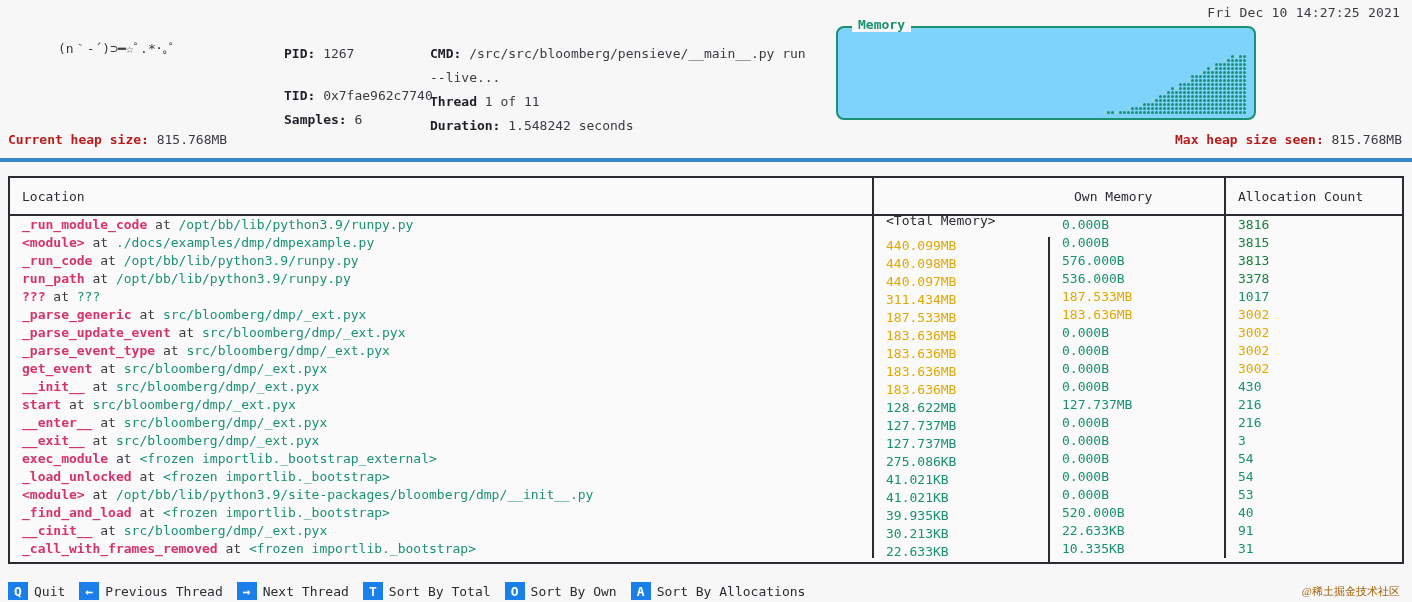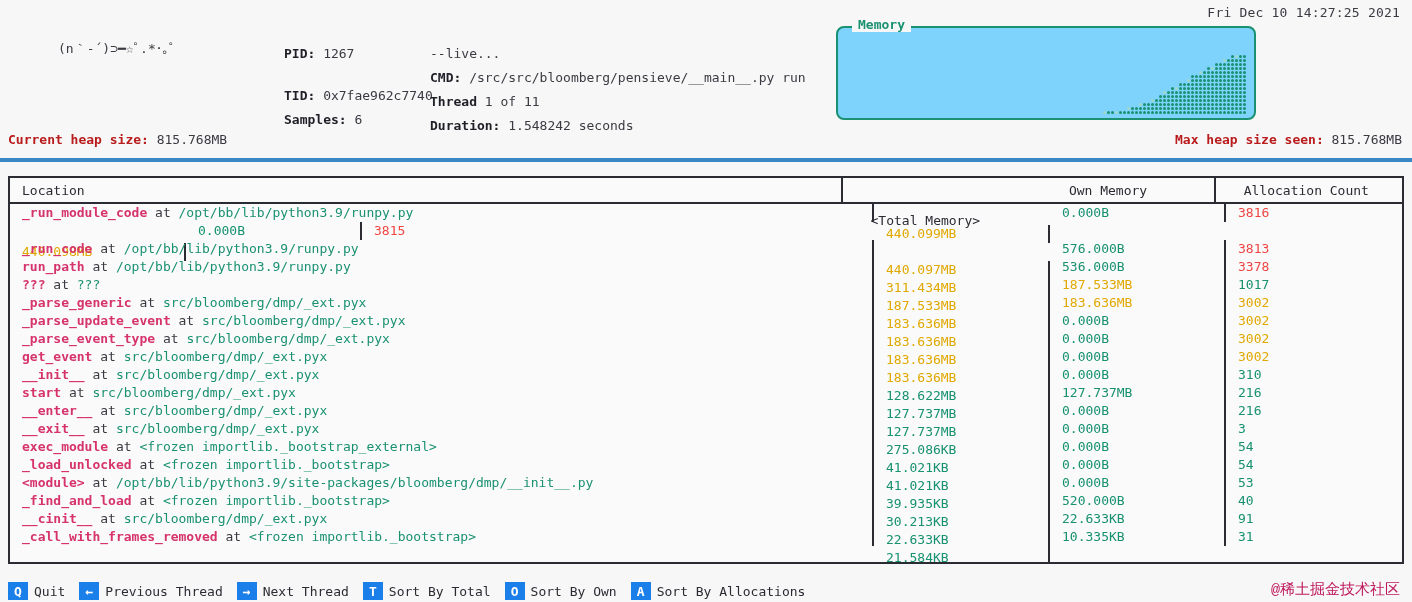--- a/index.html
+++ b/index.html
@@ -65,21 +65,21 @@
   }
 
   
   .tablewrap {
     position:absolute; top:176px; left:8px;
     width:1396px; height:388px;
     border:2px solid #2b2b33;
     background:#fafafa;
     overflow:hidden;
   }
-  .thead { display:flex; height:26px; border-bottom:2px solid #2b2b33;gap:16px; }
+  .thead { display:flex; height:38px; border-bottom:2px solid #2b2b33; }
   .th {
     display:flex; align-items:center;
     padding:0 12px;
     font-size:13px; color:#2b2b33;
     border-right:2px solid #2b2b33;
   }
   .th:last-child { border-right:none; }
   .c-loc   { width:864px; }
   .c-total { width:176px;margin-top:42px; }
   .c-own   { width:176px;padding-left:24px; }
@@ -94,41 +94,41 @@
     height:18px;
   }
   .td:last-child { border-right:none; }
 
   .fn   { color:#d6336c; font-weight:bold; }
   .at   { color:#3a3a42; }
   .path { color:#1a9171; }
 
   .v-green  { color:#17916f; }
   .v-yellow { color:#e0a800; }
-  .v-red    { color:#ef4444; }
+  .v-red    { color:#15803d; }
 
   
   .footer {
     position:absolute; bottom:0; left:0;
     height:22px; display:flex; align-items:center;
     padding-left:8px;
   }
   .key {
     display:inline-flex; align-items:center; justify-content:center;
     min-width:20px; height:18px; padding:0 4px;
     background:#1a7fe8; color:#ffffff;
     font-size:13px; font-weight:bold;
     margin-right:6px;
   }
   .keylabel { color:#2b2b33; font-size:13px; margin-right:14px; }
 
   .watermark {
     position:absolute; right:12px; bottom:3px;
-    color:#be185d; font-size:15px;
-    font-family:Liberation Mono, monospace;
+    color:#a16207; font-size:11px;
+    font-family:Liberation Serif, serif;
   }
 </style>
 </head>
 <body>
 
 <div class="screen">
 
   <div class="datetime">Fri Dec 10 14:27:25 2021</div>
 
   <div class="header">
@@ -144,25 +144,25 @@
         <span>0x7fae962c7740</span>
       </div>
       <div class="kv">
         <b>Samples:</b>
         <span>6</span>
       </div>
     </div>
 
     <div class="col-cmd">
       <div class="kv cmd-line">
-        <span>--live...</span>
-      </div>
-      <div class="kv cmd-line">
         <b>CMD:</b>
         <span>/src/src/bloomberg/pensieve/__main__.py run</span>
+      </div>
+      <div class="kv cmd-line">
+        <span>--live...</span>
       </div>
       <div class="kv">
         <b>Thread</b>
         <span>1 of 11</span>
       </div>
       <div class="kv">
         <b>Duration:</b>
         <span>1.548242 seconds</span>
       </div>
     </div>
@@ -531,20 +531,21 @@
       <div class="th c-alloc">Allocation Count</div>
     </div>
     <div class="tbody" id="tbody">
         <div class="trow">
           <div class="td c-loc"><span class="fn">_run_module_code</span><span class="at"> at </span><span class="path">/opt/bb/lib/python3.9/runpy.py</span></div>
           <div class="td c-total v-yellow">440.099MB</div>
           <div class="td c-own v-green">0.000B</div>
           <div class="td c-alloc v-red">3816</div>
         </div>
         <div class="trow">
+          <div class="td c-loc"><span class="fn">&lt;module&gt;</span><span class="at"> at </span><span class="path">./docs/examples/dmp/dmpexample.py</span></div>
           <div class="td c-total v-yellow">440.098MB</div>
           <div class="td c-own v-green">0.000B</div>
           <div class="td c-alloc v-red">3815</div>
         </div>
         <div class="trow">
           <div class="td c-loc"><span class="fn">_run_code</span><span class="at"> at </span><span class="path">/opt/bb/lib/python3.9/runpy.py</span></div>
           <div class="td c-total v-yellow">440.097MB</div>
           <div class="td c-own v-green">576.000B</div>
           <div class="td c-alloc v-red">3813</div>
         </div>
@@ -581,21 +582,21 @@
         <div class="trow">
           <div class="td c-loc"><span class="fn">get_event</span><span class="at"> at </span><span class="path">src/bloomberg/dmp/_ext.pyx</span></div>
           <div class="td c-total v-yellow">183.636MB</div>
           <div class="td c-own v-green">0.000B</div>
           <div class="td c-alloc v-yellow">3002</div>
         </div>
         <div class="trow">
           <div class="td c-loc"><span class="fn">__init__</span><span class="at"> at </span><span class="path">src/bloomberg/dmp/_ext.pyx</span></div>
           <div class="td c-total v-green">128.622MB</div>
           <div class="td c-own v-green">0.000B</div>
-          <div class="td c-alloc v-green">310</div>
+          <div class="td c-alloc v-green">430</div>
         </div>
         <div class="trow">
           <div class="td c-loc"><span class="fn">start</span><span class="at"> at </span><span class="path">src/bloomberg/dmp/_ext.pyx</span></div>
           <div class="td c-total v-green">127.737MB</div>
           <div class="td c-own v-green">127.737MB</div>
           <div class="td c-alloc v-green">216</div>
         </div>
         <div class="trow">
           <div class="td c-loc"><span class="fn">__enter__</span><span class="at"> at </span><span class="path">src/bloomberg/dmp/_ext.pyx</span></div>
           <div class="td c-total v-green">127.737MB</div>

